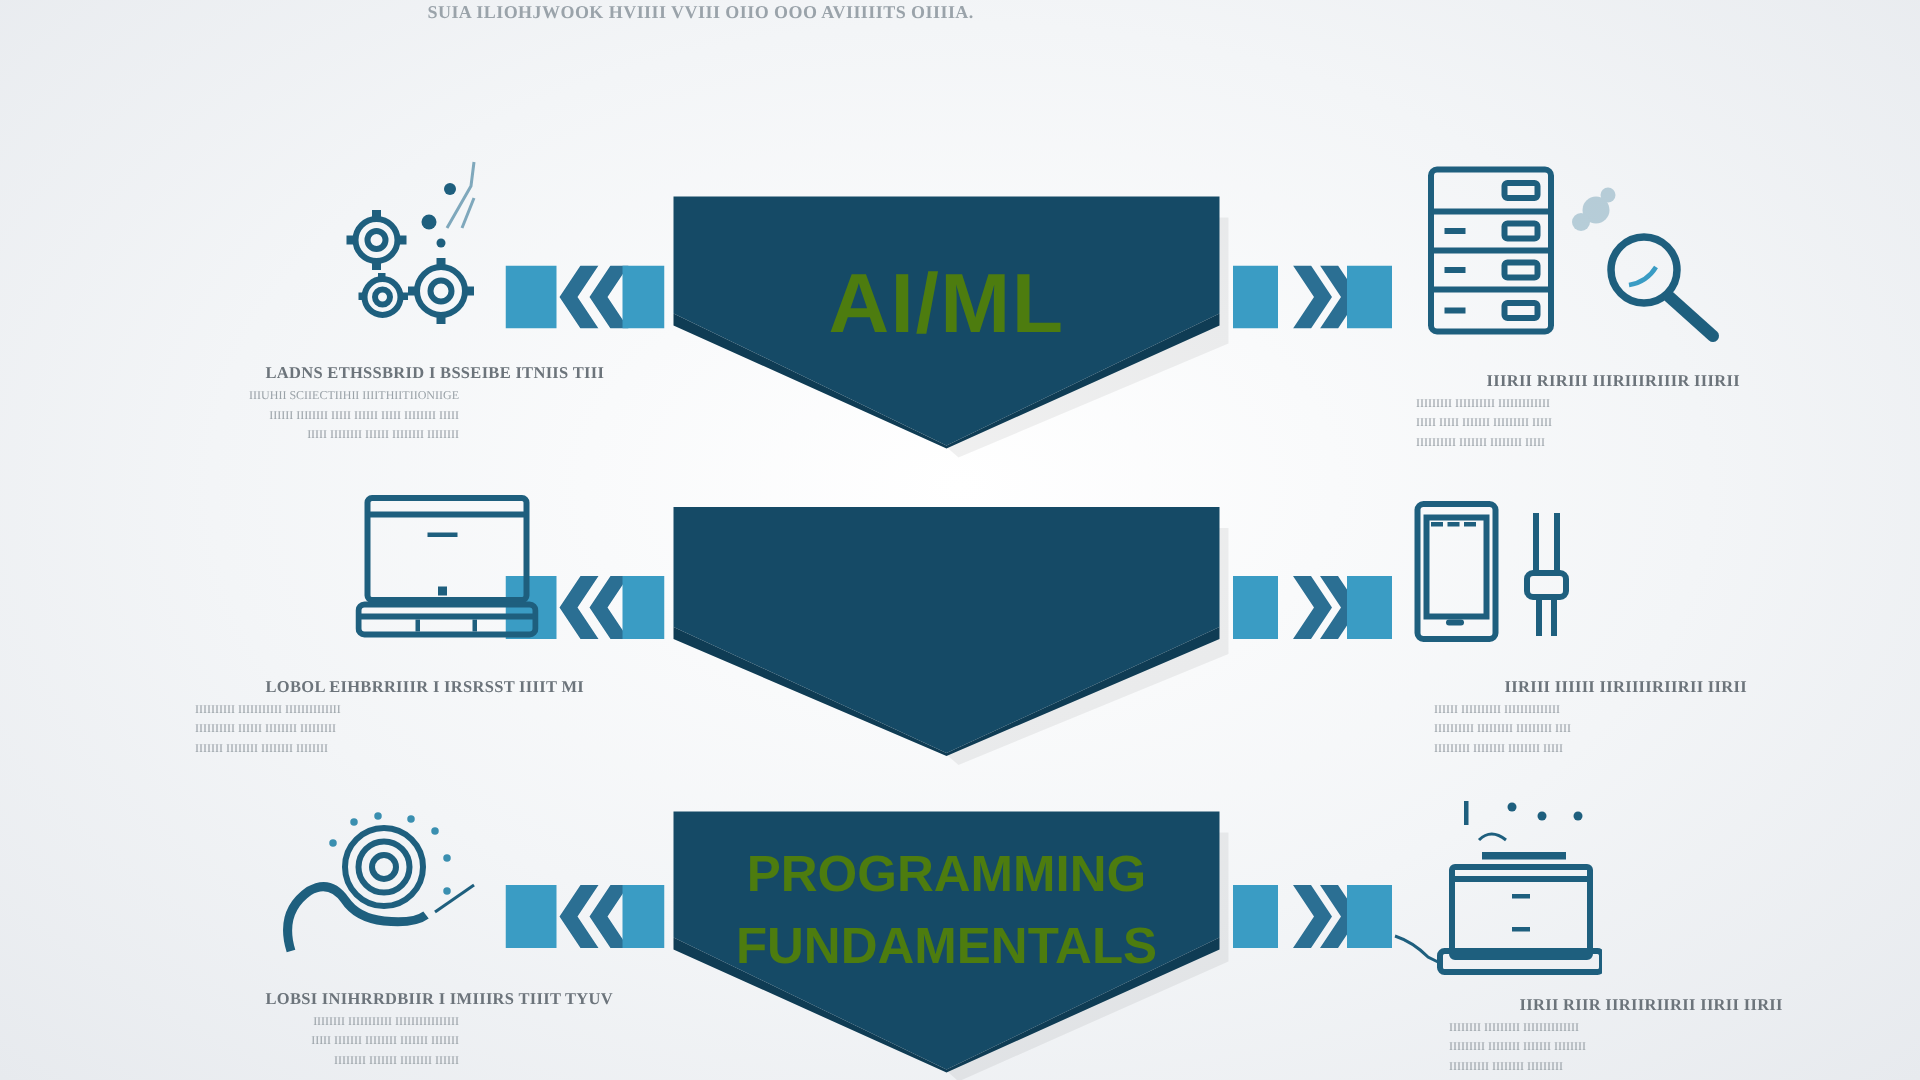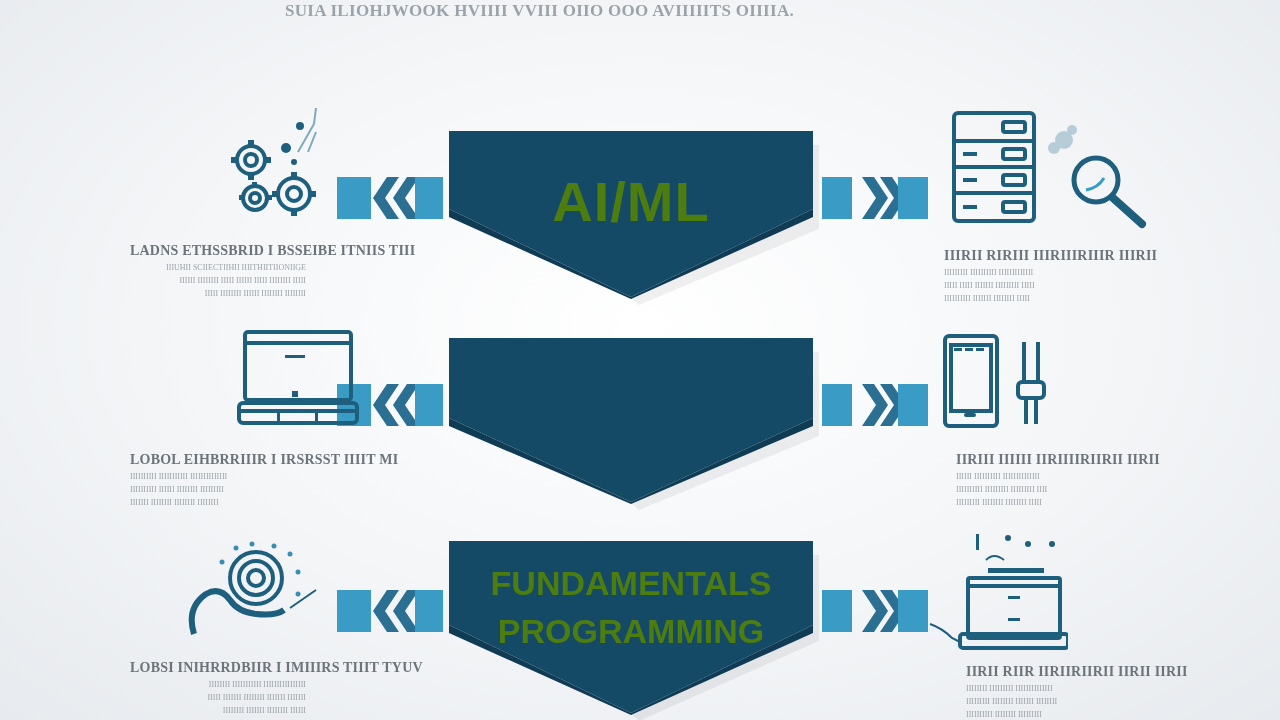--- a/index.html
+++ b/index.html
@@ -1,28 +1,28 @@
 <!DOCTYPE html>
 <html><head>
 <meta charset="utf-8">
 <style>
   html,body{margin:0;padding:0;}
   body{width:1280px;height:720px;overflow:hidden;position:relative;
     background:radial-gradient(ellipse at 50% 45%, #ffffff 0%, #f3f5f7 55%, #e7eaee 100%);
     font-family:"Liberation Sans", sans-serif;}
-  .top-caption{position:absolute;left:285px;top:1px;font-size:17px;color:#9aa3aa;letter-spacing:0.3px;
+  .top-caption{position:absolute;left:285px;top:1px;font-size:12px;color:#9aa3aa;letter-spacing:0.3px;
     font-family:"Liberation Serif", serif;font-weight:bold;white-space:nowrap;}
   .banner{position:absolute;left:449px;width:364px;}
   .banner svg{position:absolute;left:0;top:0;overflow:visible;}
   .banner .label{position:absolute;left:0;width:364px;text-align:center;color:#4d7c0f;font-weight:bold;
     font-family:"Liberation Sans", sans-serif;font-stretch:condensed;}
   .arrow{position:absolute;width:106px;height:42px;}
   .desc{position:absolute;width:180px;}
-  .desc .title{font-size:14px;font-weight:bold;color:#6c747b;white-space:nowrap;letter-spacing:0.2px;
-    font-family:"Liberation Serif", serif;}
+  .desc .title{font-size:11px;font-weight:bold;color:#6c747b;white-space:nowrap;letter-spacing:0.2px;
+    font-family:"Liberation Serif", serif;margin-left:47px;}
   .desc .line{font-size:8px;color:#9aa2a8;white-space:nowrap;margin-top:4px;font-family:"Liberation Serif", serif;}
   .icon{position:absolute;}
 </style>
 </head>
 <body>
 
 <div class="top-caption">SUIA ILIOHJWOOK HVIIII VVIII OIIO OOO AVIIIIITS OIIIIA.</div>
 
 <div class="banner" style="top:131px;height:168px;">
   <svg width="364" height="168">
@@ -188,22 +188,22 @@
   <div class="line">IIIIIIIII IIIIIIII IIIIIIII IIIII</div>
 </div>
 
 <div class="banner" style="top:541px;height:180px;">
   <svg width="364" height="180">
     <polygon points="6,14 370,14 370,100 190,180" fill="#000" opacity="0.06"></polygon>
     <polygon points="0,0 364,0 364,84 182,172 0,84" fill="#154a66"></polygon>
     <polygon points="0,84 182,172 364,84 364,92 182,174 0,92" fill="#0f3c54"></polygon>
   </svg>
   <div class="label" style="top:18px;font-size:34px;line-height:48px;">
+    <div>PROGRAMMING</div>
     <div>FUNDAMENTALS</div>
-    <div>PROGRAMMING</div>
   </div>
 </div>
 
 <svg class="arrow" style="left:337px;top:590px;" viewBox="0 0 106 42">
   <rect x="0" y="0" width="34" height="42" fill="#3a9cc4"></rect>
   <polygon points="50,0 62,0 48,21 62,42 50,42 36,21" fill="#2b6f93"></polygon>
   <polygon points="70,0 82,0 68,21 82,42 70,42 56,21" fill="#2b6f93"></polygon>
   <rect x="78" y="0" width="28" height="42" fill="#3a9cc4"></rect>
 </svg>
 <svg class="arrow" style="left:822px;top:590px;" viewBox="0 0 106 42">

